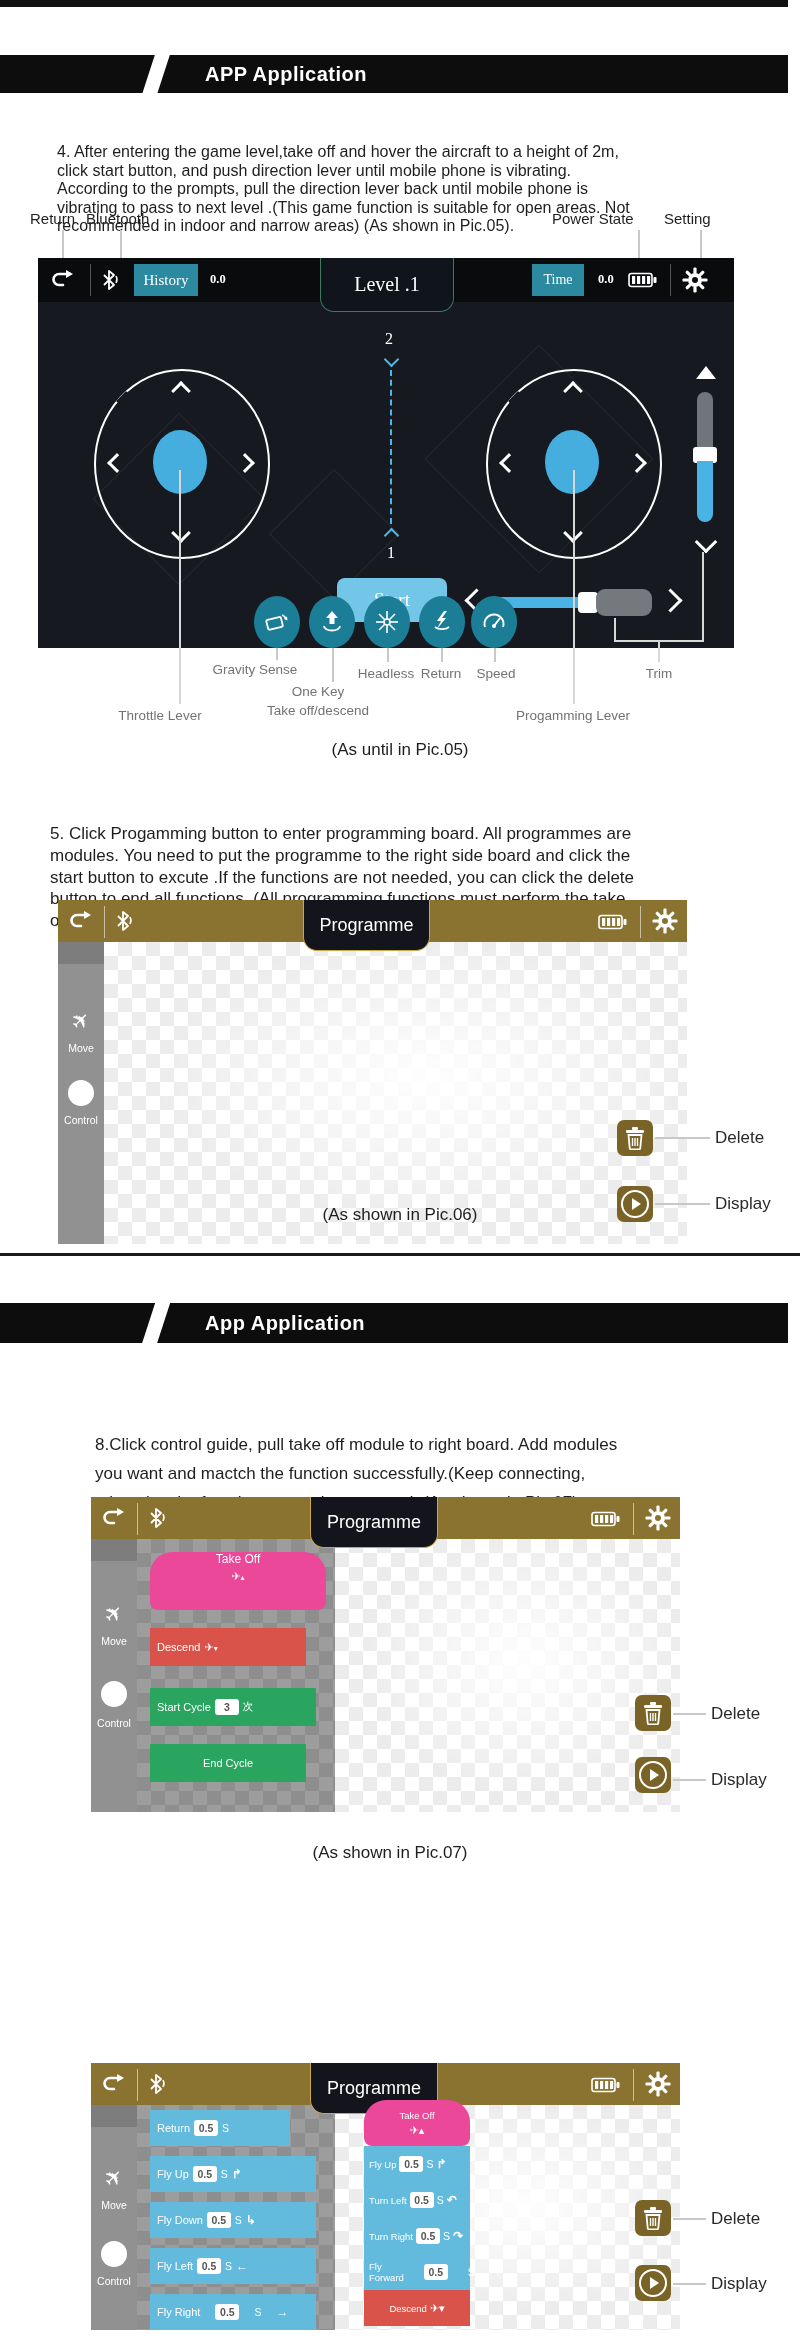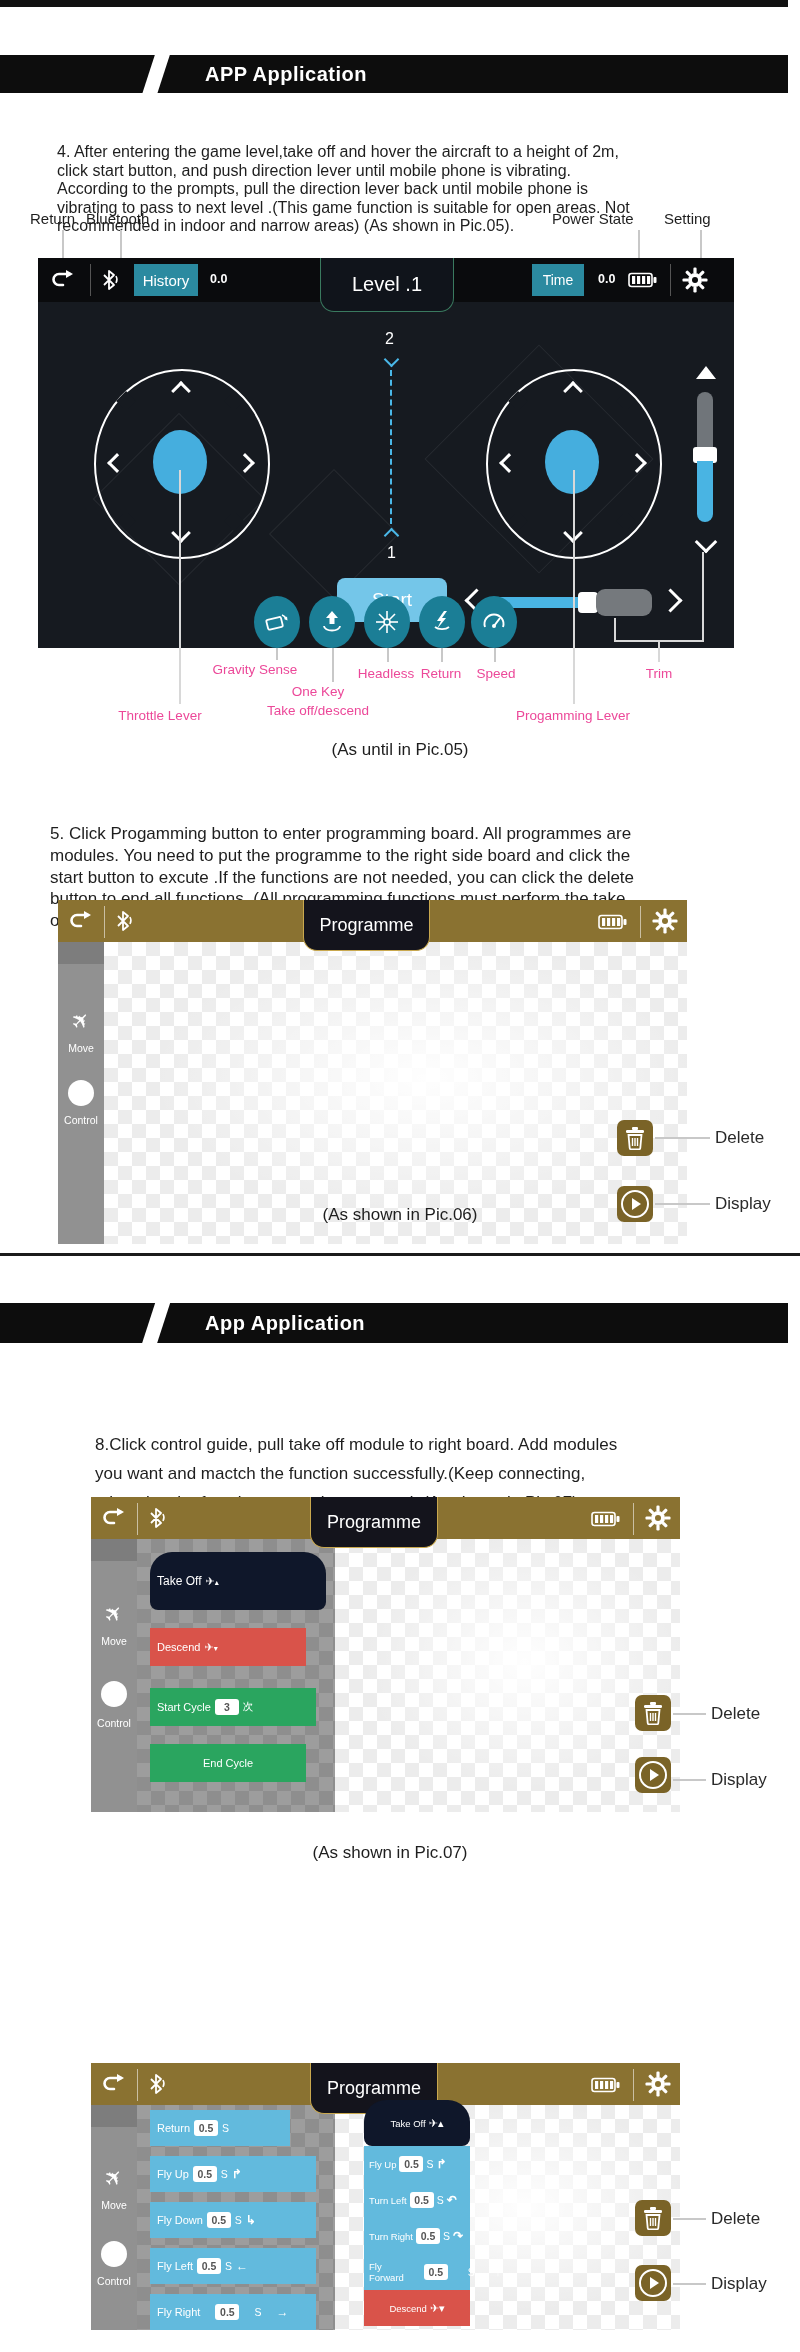--- a/index.html
+++ b/index.html
@@ -7,21 +7,21 @@
         font-family:"Liberation Sans",sans-serif;color:#222;}
   .abs{position:absolute;}
   .pre{white-space:pre-line;margin-top:44px;}
   .para{font-size:16.5px;color:#1e1e1e;}
   .banner{background:#0d0d0d;}
   .banner .slash{position:absolute;left:148px;top:-2px;width:15px;height:46px;background:#fff;transform:skewX(-18deg);}
   .banner .btxt{position:absolute;left:205px;top:0;color:#fff;font-size:20px;letter-spacing:.5px;font-weight:bold;}
   .calloutline{position:absolute;width:2px;background:#c8c8c8;}
   .hline{position:absolute;height:2px;background:#c8c8c8;}
   .lbl{position:absolute;font-size:15px;color:#1e1e1e;}
-  .iclbl{position:absolute;font-size:13.5px;color:#ec4899;text-align:center;}
+  .iclbl{position:absolute;font-size:13.5px;color:#737373;text-align:center;}
   
   .p5{background:#161a20;}
   .p5 .tri{position:absolute;border:1px solid rgba(255,255,255,.07);transform:rotate(45deg);}
   .p5bar{position:absolute;left:0;top:0;right:0;height:44px;background:#0a0b0d;}
   .tealbtn{position:absolute;background:#2b8aa0;color:#fff;display:flex;align-items:center;justify-content:center;}
   .vdiv{position:absolute;top:6px;width:1px;height:32px;background:#555;}
   .leveltab{position:absolute;background:#10141b;border:1.5px solid #3a7a5f;border-top:none;
             border-radius:0 0 14px 14px;color:#fff;display:flex;align-items:center;justify-content:center;}
   .ring{position:absolute;border:2px solid #fff;border-radius:50%;}
   .gap{position:absolute;width:14px;height:14px;background:#161a20;transform:rotate(45deg);}
@@ -55,21 +55,21 @@
     background-image:linear-gradient(45deg,#8e8e8e 25%,transparent 25%,transparent 75%,#8e8e8e 75%),
                      linear-gradient(45deg,#8e8e8e 25%,transparent 25%,transparent 75%,#8e8e8e 75%);
     background-size:28px 28px;background-position:0 0,14px 14px;}
   .olbtn{position:absolute;width:36px;height:36px;border-radius:7px;background:#7a6327;color:#fff;
          display:flex;align-items:center;justify-content:center;}
   .playring{width:24px;height:24px;border:2.5px solid #fff;border-radius:50%;display:flex;align-items:center;justify-content:center;}
   .playtri{width:0;height:0;border-left:9px solid #fff;border-top:6px solid transparent;border-bottom:6px solid transparent;margin-left:2px;}
   .caption{position:absolute;font-size:17px;color:#1e1e1e;text-align:center;}
   .blk{position:absolute;border-radius:0;color:#fff;display:flex;align-items:center;gap:4px;
        padding:0 7px;font-size:11px;box-sizing:border-box;}
-  .blk.orange{background:#0f172a;} .blk.red{background:#d9534a;}
+  .blk.orange{background:#ec4899;flex-direction:column;} .blk.red{background:#d9534a;}
   .blk.green{background:#2aa55f;} .blk.blue{background:#62badd;}
   .blk.hat{border-radius:22px 22px 8px 8px;}
   .blk .val{background:#fff;color:#555;border-radius:3px;min-width:20px;height:16px;line-height:16px;
             text-align:center;font-size:10.5px;font-weight:bold;padding:0 2px;}
   .blk .unit{font-size:10.5px;} .blk .arrow{font-size:12px;font-weight:bold;}
   .blk .glyph{font-size:11px;} .blk .mini{font-size:8px;}
   .dlabel{position:absolute;font-size:17px;color:#2a2a2a;}
   svg{display:block;}
 </style>
 </head>
@@ -92,21 +92,21 @@
 
   <div class="lbl" style="left:30px;top:210px;">Return</div>
   <div class="lbl" style="left:86px;top:210px;">Bluetooth</div>
   <div class="lbl" style="left:552px;top:210px;">Power State</div>
   <div class="lbl" style="left:664px;top:210px;">Setting</div>
   <div class="calloutline" style="left:62px;top:230px;height:36px;"></div>
   <div class="calloutline" style="left:120px;top:230px;height:36px;"></div>
   <div class="calloutline" style="left:638px;top:230px;height:40px;"></div>
   <div class="calloutline" style="left:700px;top:230px;height:40px;"></div>
 
-  <div class="abs p5" style="left:38px;top:258px;width:696px;height:390px;">
+  <div class="abs p5" style="left:38px;top:258px;width:696px;height:390px;font-family:Liberation Serif, serif;">
     <div class="tri" style="left:80px;top:180px;width:120px;height:120px;"></div>
     <div class="tri" style="left:420px;top:120px;width:160px;height:160px;"></div>
     <div class="tri" style="left:250px;top:230px;width:90px;height:90px;"></div>
 
     <div class="p5bar">
       <span class="abs" style="left:12px;top:11px;">
         <svg width="26" height="22" viewBox="0 0 26 22">
             <path d="M20 5 H9 a5.5 5.5 0 0 0 0 11 h4" fill="none" stroke="#fff" stroke-width="2.6" stroke-linecap="round"></path>
             <polygon points="16,1 16,9 23,5" fill="#fff"></polygon>
           </svg>

